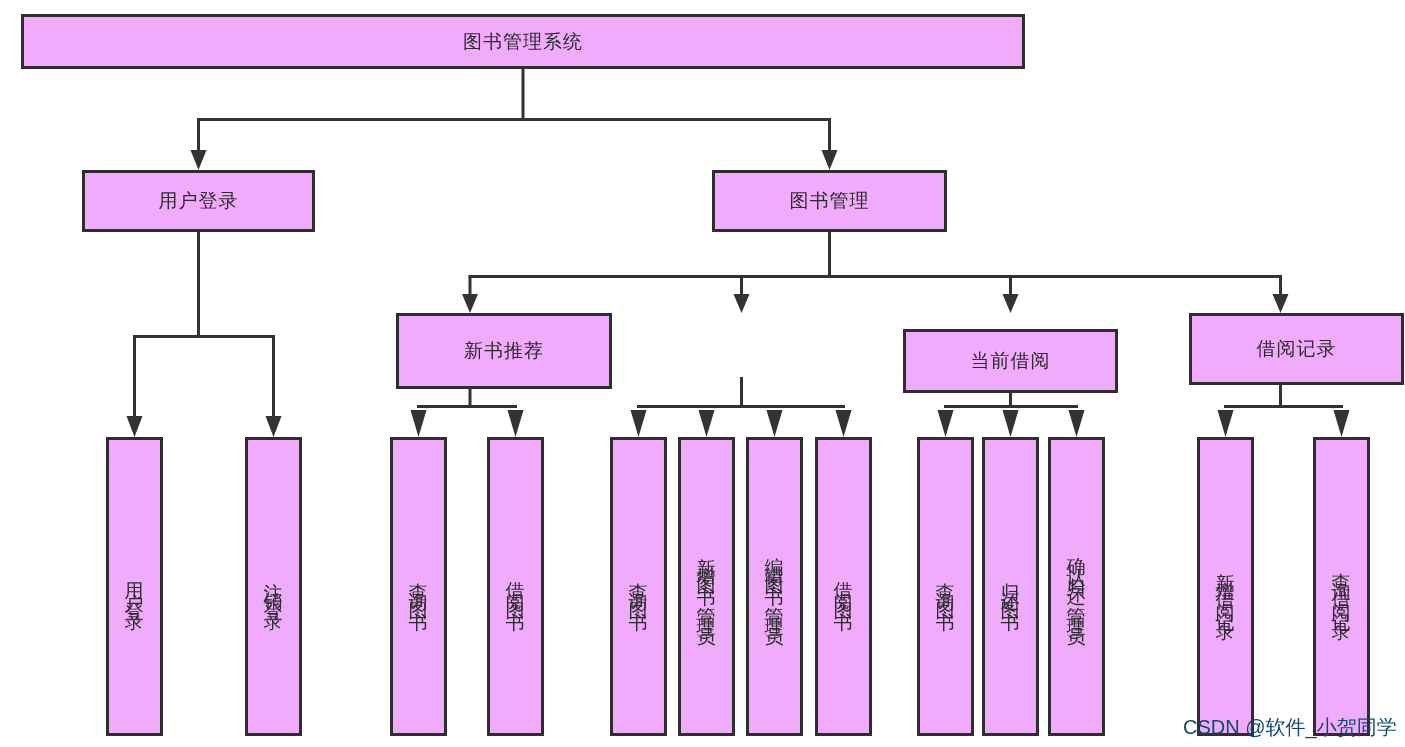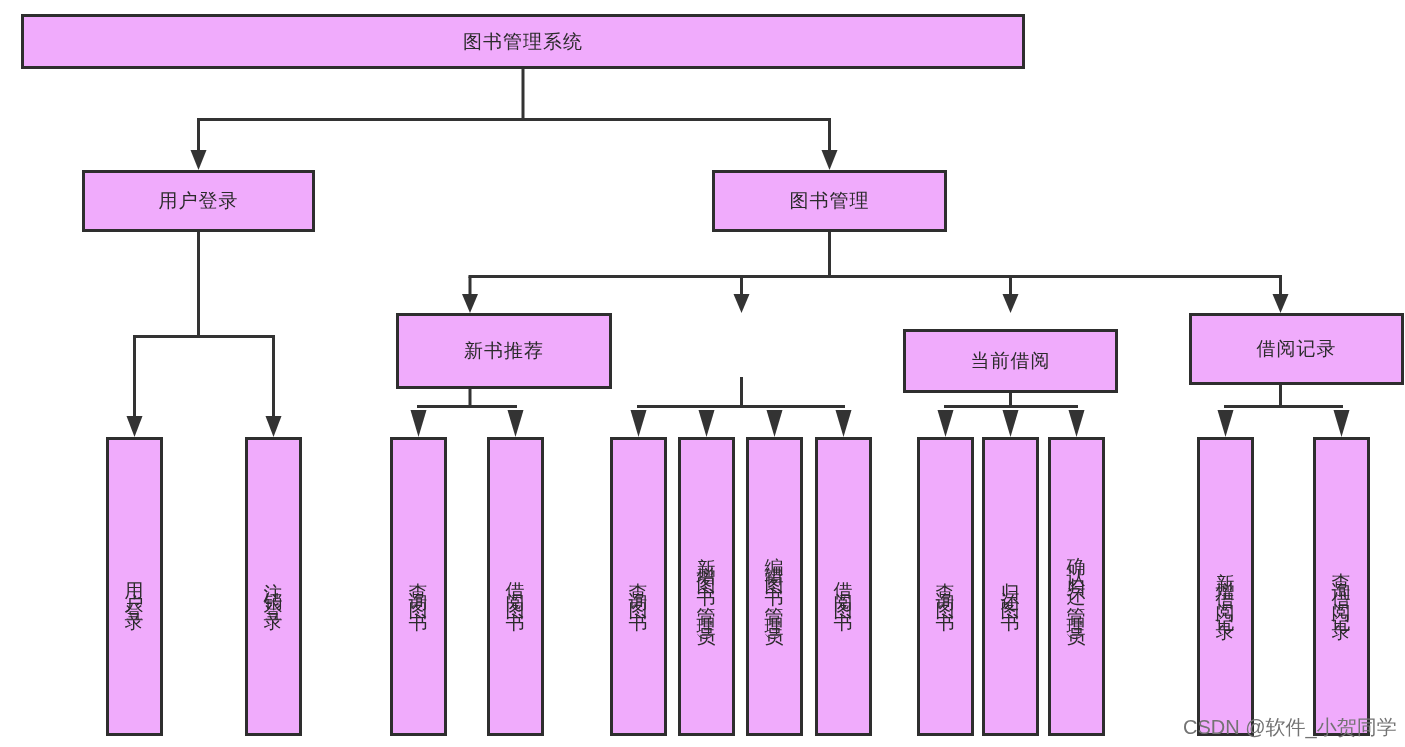--- a/index.html
+++ b/index.html
@@ -39,21 +39,21 @@
     letter-spacing: 10px;
     line-height: 1;
     font-size: 19px;
     color: #2b2b2b;
   }
   .watermark {
     position: absolute;
     left: 1183px;
     top: 714px;
     font-size: 20px;
-    color: #737373;
+    color: #0c4a6e;
     white-space: nowrap;
     z-index: 5;
   }
 </style>
 </head>
 <body>
 
 <div class="canvas">
 
   <svg class="connectors" width="1405" height="747" viewBox="0 0 1405 747">

